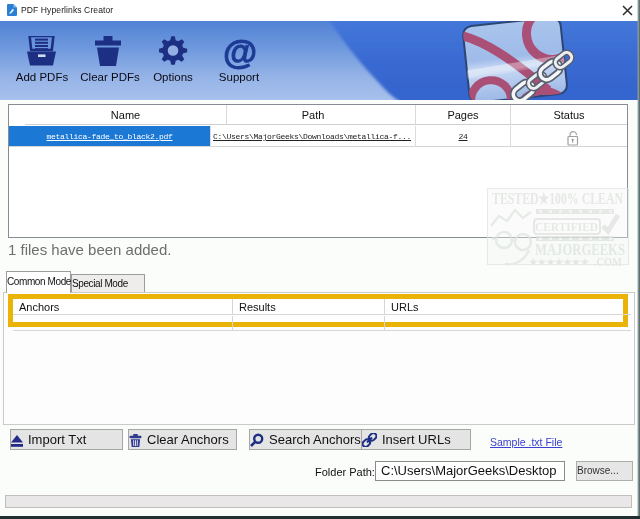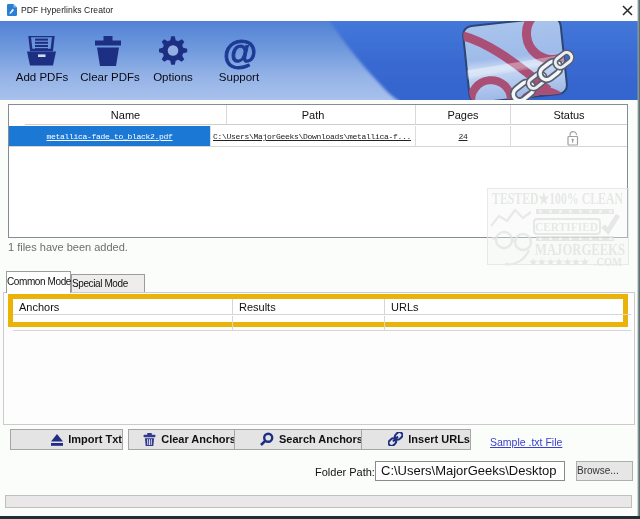--- a/index.html
+++ b/index.html
@@ -17,40 +17,40 @@
     background:linear-gradient(180deg,#5282d5 0%,#6f99dd 35%,#96b4e7 72%,#a8c1ed 100%); overflow:hidden; }
   .tlabel { top:50px; font-size:11.5px; color:#0a0a14; text-align:center; }
 
   
   #t1 { left:8px; top:104px; width:620px; height:134px; background:#ffffff; border:1px solid #878c94; }
   .h1cell { top:0; height:20px; line-height:20px; font-size:11px; color:#111; text-align:center;
      border-right:1px solid #d9d9d9; border-bottom:1px solid #cfcfcf; }
   .r1cell { top:21px; height:21px; line-height:21px; font-size:8px; letter-spacing:-0.3px; font-family:"Liberation Mono",monospace;
      color:#222; border-right:1px solid #dcdcdc; border-bottom:1px solid #d4d4d4; white-space:nowrap; overflow:hidden;text-decoration:underline; }
 
-  #addedmsg { left:8px; top:241px; font-size:11px; color:#6e6e6e; }
+  #addedmsg { left:8px; top:241px; font-size:15px; color:#6e6e6e; }
 
   
   #tab1 { left:6px; top:271px; width:65px; height:22px; background:#ffffff;
     border:1px solid #9c9c9c; border-bottom:none; font-size:11px; color:#111;
     text-align:center; line-height:20px; z-index:3; white-space:nowrap; font-size:10px; letter-spacing:-0.4px; }
   #tab2 { left:71px; top:274px; width:74px; height:18px; background:#efecec;
     border:1px solid #9c9c9c; border-bottom:none; font-size:11px; color:#111;
     line-height:17px; z-index:1; white-space:nowrap; font-size:10px; letter-spacing:-0.4px; }
   #panel { left:3px; top:292px; width:632px; height:133px; background:#fdfdfd; border:1px solid #cbcbcb; z-index:2; }
 
   
   #t2 { left:8px; top:294px; width:620px; height:33px; background:#fff; border:5px solid #eab308; z-index:3; }
   .h2cell { top:0; height:16px; line-height:16px; font-size:11px; color:#111; padding-left:6px;
     border-right:1px solid #d6d6d6; border-bottom:1px solid #d6d6d6; }
   .r2cell { top:17px; height:15px; border-right:1px solid #d6d6d6; border-bottom:1px solid #d6d6d6; }
 
   
   .btn { top:429px; height:21px; background:#e5e4e4; border:1px solid #a6a6a6;
-    font-size:11px; color:#111; text-align:right;font-weight:bold; }
+    font-size:13px; color:#111; text-align:left; }
   .btn svg { vertical-align:-3px; margin-right:5px; }
   #lnk { left:490px; top:436px; font-size:10.5px; color:#3a41cc; text-decoration:underline; }
 
   
   #fplabel { left:315px; top:466px; font-size:11px; color:#111; }
   #fpinput { left:375px; top:461px; width:190px; height:20px; background:#fff; border:1px solid #8a8a8a;
     font-size:13px; color:#111; line-height:18px; padding-left:5px; }
   #browse { left:576px; top:461px; width:57px; height:20px; background:#e7e6e6; border:1px solid #aeaeae;
     font-size:10px; color:#333; line-height:18px; }
 
@@ -209,21 +209,21 @@
           <rect x="4.2" y="0" width="4.6" height="2.4" rx="0.6"></rect>
           <rect x="0.6" y="1.8" width="11.8" height="2.5" rx="0.7"></rect>
           <path d="M1.9 5.2 L11.1 5.2 L10.3 13 L2.7 13 Z"></path>
         </g>
         <g stroke="#d9dcee" stroke-width="1">
           <line x1="4.6" y1="6.2" x2="4.8" y2="12"></line>
           <line x1="6.5" y1="6.2" x2="6.5" y2="12"></line>
           <line x1="8.4" y1="6.2" x2="8.2" y2="12"></line>
         </g>
       </svg>Clear Anchors</div>
-  <div class="abs btn" style="left:234px;width:130px;line-height:19px">
+  <div class="abs btn" style="left:249px;width:130px;line-height:19px">
     <svg width="14" height="14" viewBox="0 0 14 14">
         <circle cx="8.2" cy="5.8" r="4" fill="none" stroke="#1c2f82" stroke-width="2.4"></circle>
         <line x1="1" y1="13" x2="5.4" y2="8.6" stroke="#1c2f82" stroke-width="2.6"></line>
       </svg>Search Anchors</div>
   <div class="abs btn" style="left:361px;width:110px;line-height:19px">
     <svg width="15" height="14" viewBox="0 0 15 14">
         <g transform="rotate(-45 7.5 7)" fill="none" stroke="#1c2f82" stroke-width="2">
           <rect x="-1" y="4" width="8" height="6" rx="3"></rect>
           <rect x="8" y="4" width="8" height="6" rx="3"></rect>
           <line x1="4" y1="7" x2="11" y2="7"></line>

